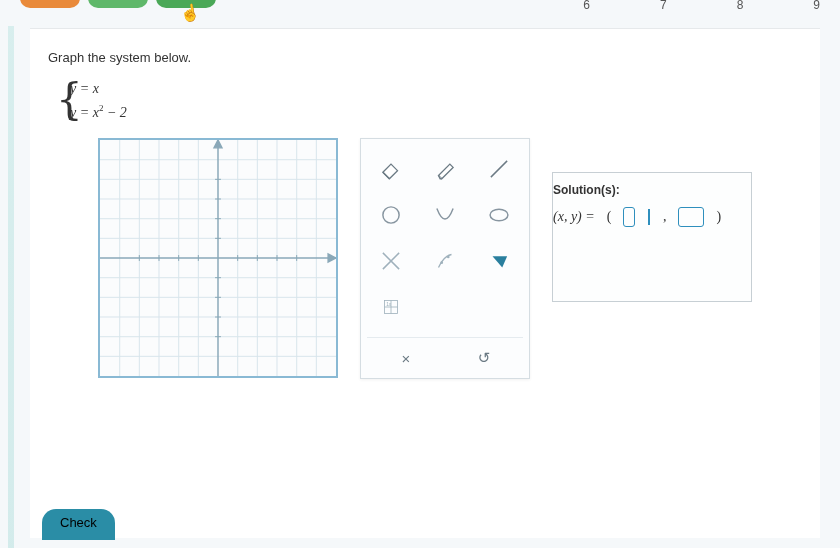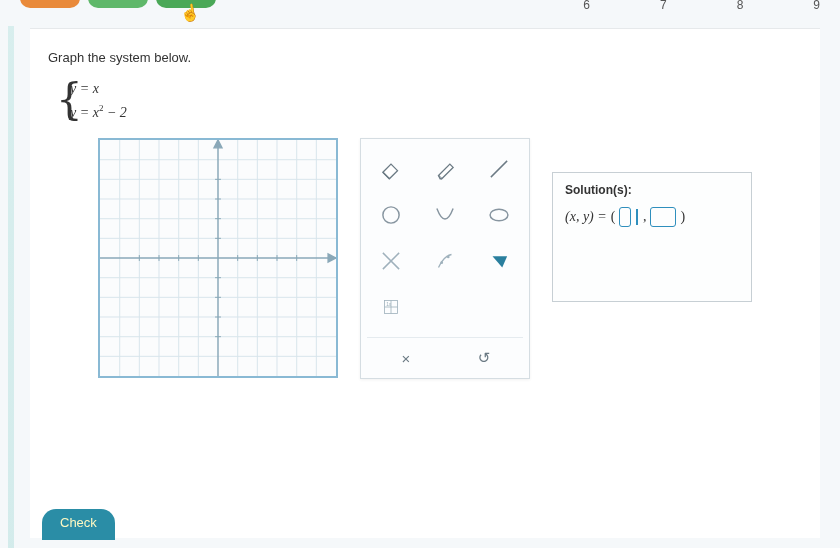--- a/index.html
+++ b/index.html
@@ -131,32 +131,32 @@
     color: #6b7a84;
     cursor: pointer;
     border-radius: 4px;
   }
   .solution-box {
     margin-top: 34px;
     width: 200px;
     height: 130px;
     border: 1px solid #c7cfd4;
     background: #fdfefe;
-    padding: 10px 12px;
+    padding: 10px 0;
     font-size: 12px;
     color: #333;
   }
   .solution-box .title { font-weight: bold; margin-bottom: 10px; }
   .soln-line {
     font-family: Georgia, serif;
     font-style: italic;
     font-size: 14px;
     display: flex;
     align-items: center;
-    gap: 4px;
+    gap: 12px;
   }
   .slot {
     display: inline-block;
     border: 1.5px solid #2f8fbd;
     border-radius: 3px;
     height: 20px;
     vertical-align: middle;
   }
   .slot.sq { width: 12px; }
   .slot.wd { width: 26px; }
@@ -164,21 +164,21 @@
     display:inline-block;
     width:1.5px; height:16px;
     background:#2f8fbd;
     margin:0 1px; vertical-align:middle;
   }
   .check-btn {
     position: absolute;
     left: 12px;
     bottom: -2px;
     background: #2a8da6;
-    color: #fef9c3;
+    color: #000000;
     border: none;
     border-radius: 14px 14px 0 0;
     padding: 6px 18px 10px 18px;
     font-size: 13px;
     cursor: pointer;
   }
   .framed {
     position: absolute;
     left: 8px;
     top: 26px;

